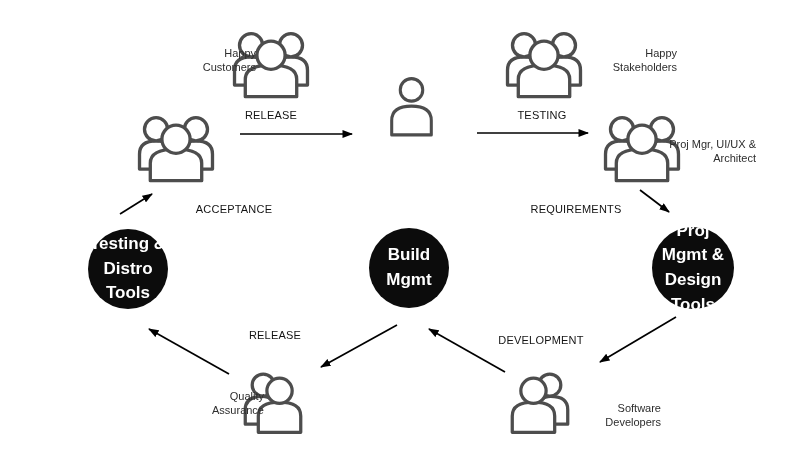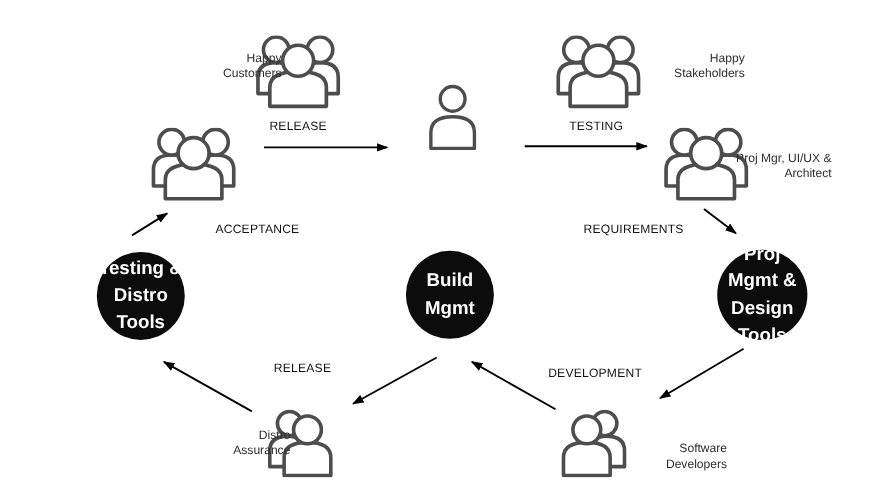--- a/index.html
+++ b/index.html
@@ -99,21 +99,21 @@
     </svg>
 
   <div class="node-label" style="left:146px;top:46px">Happy
 Customers</div>
   <div class="node-label" style="left:567px;top:46px">Happy
 Stakeholders</div>
   <div class="node-label" style="left:646px;top:137px">Proj Mgr, UI/UX &amp;
 Architect</div>
   <div class="node-label" style="left:551px;top:401px">Software
 Developers</div>
-  <div class="node-label" style="left:154px;top:389px">Distro
+  <div class="node-label" style="left:154px;top:389px">Quality
 Assurance</div>
 
   <div class="flow-label" style="left:201px;top:109px">RELEASE</div>
   <div class="flow-label" style="left:472px;top:109px">TESTING</div>
   <div class="flow-label" style="left:506px;top:203px">REQUIREMENTS</div>
   <div class="flow-label" style="left:164px;top:203px">ACCEPTANCE</div>
   <div class="flow-label" style="left:205px;top:329px">RELEASE</div>
   <div class="flow-label" style="left:471px;top:334px">DEVELOPMENT</div>
 
   <div class="tool-circle" style="left:88px;top:229px;width:80px;height:80px">Testing &amp;

